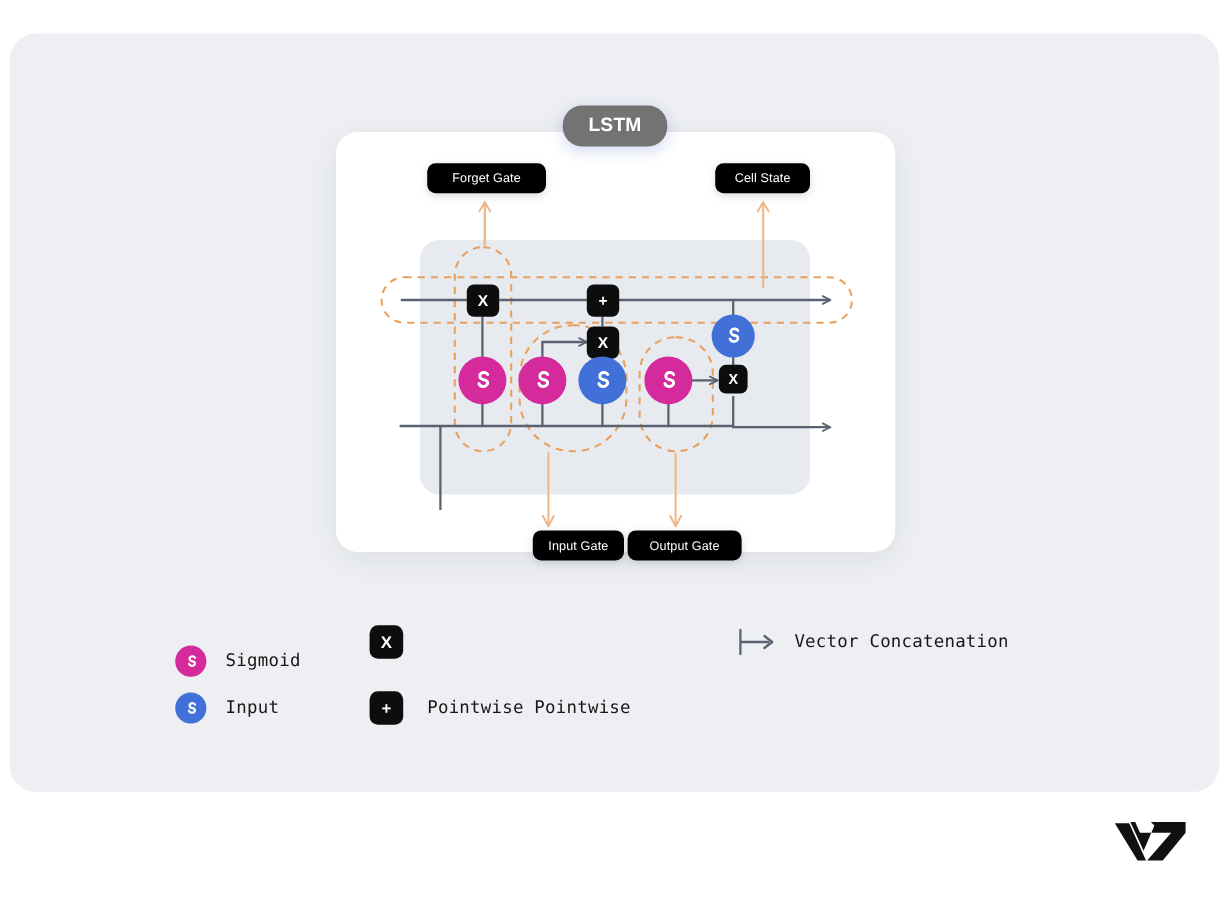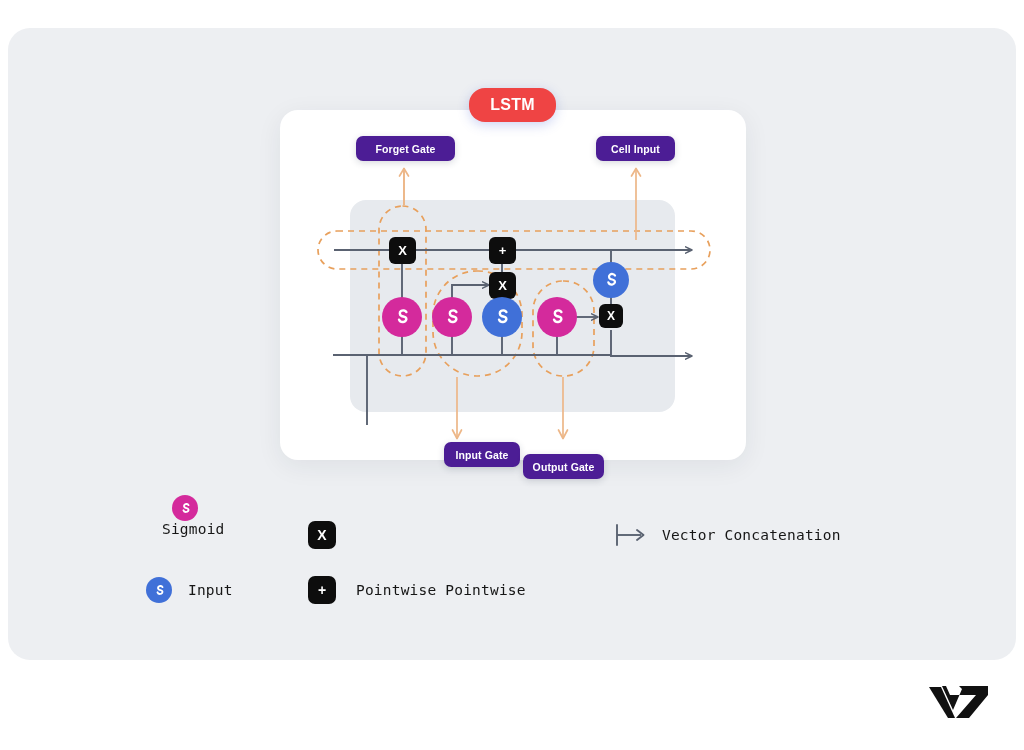--- a/index.html
+++ b/index.html
@@ -43,33 +43,33 @@
   #wires {
     position: absolute; left: 0; top: 0;
     width: 1024px; height: 750px;
     pointer-events: none;
   }
 
   
   .badge {
     position: absolute;
     display: flex; align-items: center; justify-content: center;
-    background: #4c1d95;
+    background: #000000;
     color: #ffffff;
     border-radius: 7px;
     font-size: 10.5px;
-    font-weight: 700;
+    font-weight: 400;
     letter-spacing: 0.1px;
     white-space: nowrap;
     box-shadow: 0 2px 7px rgba(40,50,70,0.18);
   }
   .title-badge {
     position: absolute;
     display: flex; align-items: center; justify-content: center;
-    background: #ef4444;
+    background: #737373;
     color: #fff;
     border-radius: 16px;
     font-size: 16px;
     font-weight: 700;
     letter-spacing: 0.2px;
     box-shadow: 0 3px 12px rgba(60,90,210,0.26);
   }
 
   
   .chip {
@@ -195,25 +195,25 @@
 
     <path d="M333,355 L611,355" stroke="#5a6271" stroke-width="1.9" fill="none"></path>
 
     <path d="M367,355 L367,425" stroke="#5a6271" stroke-width="1.9" fill="none"></path>
   </svg>
 
   <div class="title-badge" style="left:469px; top:88px; width:87px; height:34px;">LSTM</div>
 
   <div class="badge" style="left:356px; top:136px; width:99px; height:25px;">Forget Gate</div>
 
-  <div class="badge" style="left:596px; top:136px; width:79px; height:25px;">Cell Input</div>
+  <div class="badge" style="left:596px; top:136px; width:79px; height:25px;">Cell State</div>
 
   <div class="badge" style="left:419px; top:442px; width:76px; height:25px;margin-left:25px;">Input Gate</div>
 
-  <div class="badge" style="left:523px; top:442px; width:81px; height:25px;margin-top:12px;">Output Gate</div>
+  <div class="badge" style="left:523px; top:442px; width:95px; height:25px;">Output Gate</div>
 
   <div class="op" style="left:389px; top:237px; width:27px; height:27px; font-size:13px;">X</div>
 
   <div class="op" style="left:489px; top:237px; width:27px; height:27px; font-size:13px;">+</div>
 
   <div class="op" style="left:489px; top:272px; width:27px; height:27px; font-size:13px;">X</div>
 
   <div class="op" style="left:599px; top:304px; width:24px; height:24px; font-size:12px;">X</div>
 
   <div class="chip sigmoid" style="left:382px; top:297px; width:40px; height:40px;">
@@ -241,21 +241,21 @@
   </div>
 
   <div class="chip tanh" style="left:593px; top:262px; width:36px; height:36px;">
     <svg width="20" height="20" viewBox="0 0 24 24">
       <path d="M16.8 6.6c-1.1-1.9-4.1-2.4-5.9-1.1-1.9 1.4-1.6 4.2.4 5.2 1.9 1 4.6.6 5.3 2.6.7 2-1.2 4-3.3 4.2-2 .2-3.9-1-4.5-2.6" fill="none" stroke="#ffffff" stroke-width="2.7" stroke-linecap="round"></path>
     </svg>
   </div>
 
   <div class="legend">
 
-    <div class="legend-item" style="left:146px; top:495px;flex-direction:column;">
+    <div class="legend-item" style="left:146px; top:538px;">
       <span class="legend-icon">
         <span class="legend-circle sigmoid">
           <svg width="15" height="15" viewBox="0 0 24 24">
             <path d="M16.8 6.6c-1.1-1.9-4.1-2.4-5.9-1.1-1.9 1.4-1.6 4.2.4 5.2 1.9 1 4.6.6 5.3 2.6.7 2-1.2 4-3.3 4.2-2 .2-3.9-1-4.5-2.6" fill="none" stroke="#ffffff" stroke-width="3" stroke-linecap="round"></path>
           </svg>
         </span>
       </span>
       <span class="legend-label" style="margin-left:16px;">Sigmoid</span>
     </div>
 

